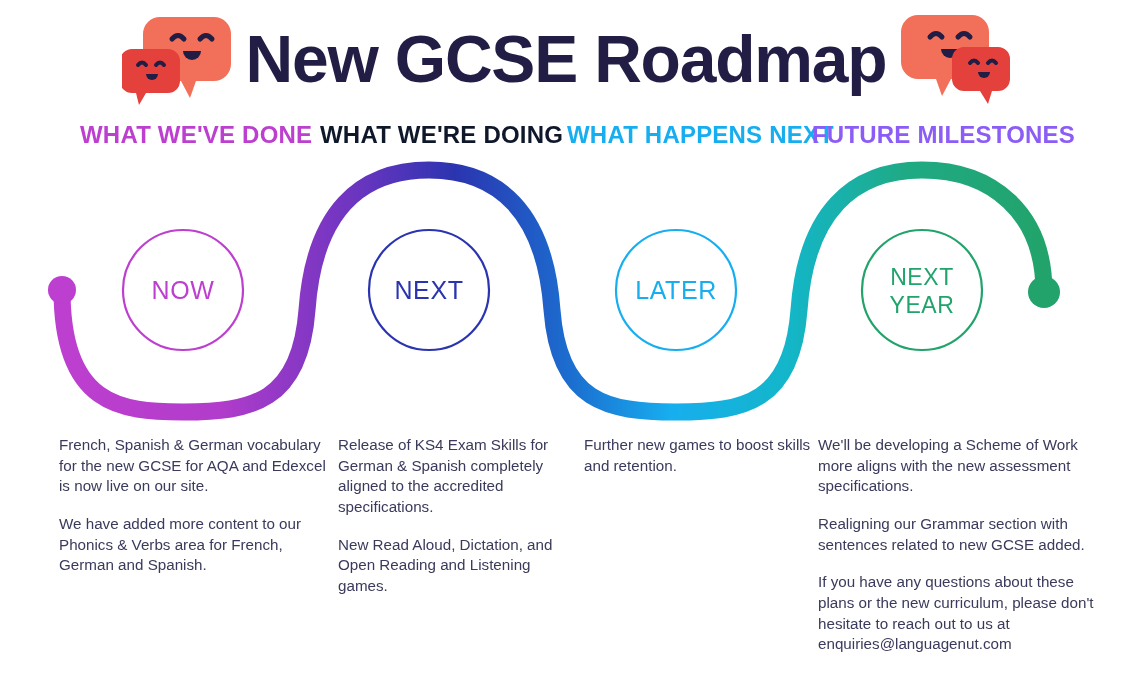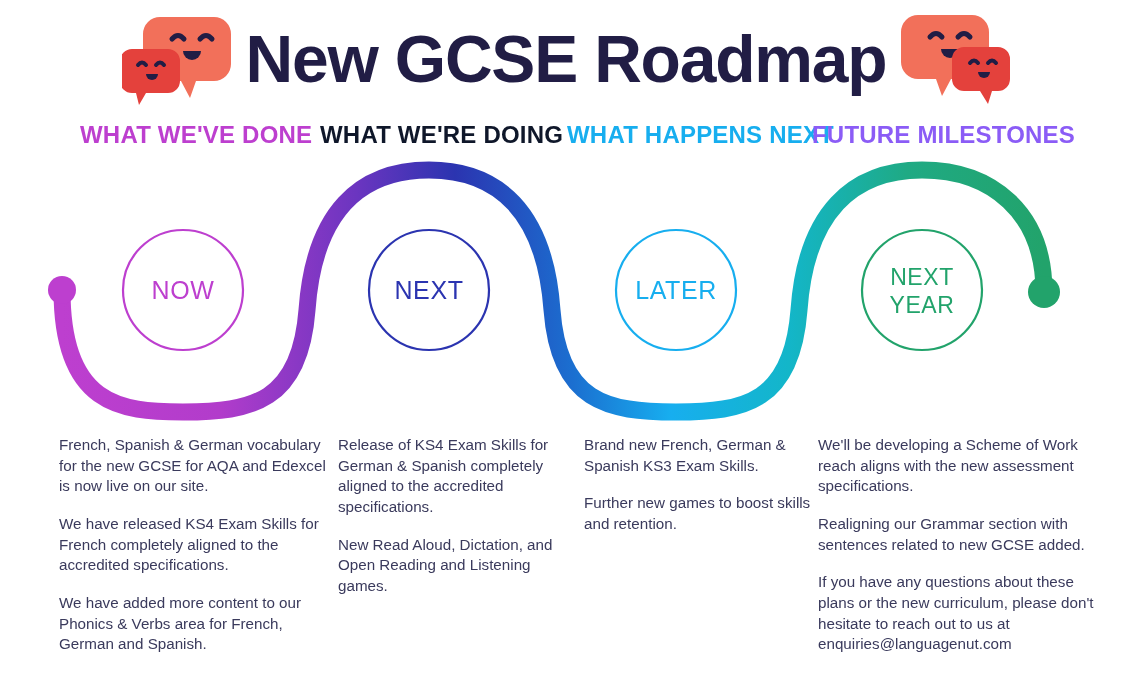--- a/index.html
+++ b/index.html
@@ -154,34 +154,32 @@
         <text class="ring-label small" x="922" y="135" fill="#22a36b">NEXT</text>
         <text class="ring-label small" x="922" y="163" fill="#22a36b">YEAR</text>
       </g>
     </svg>
   </div>
 
   <div class="cols">
 
     <div class="col c0">
       <p>French, Spanish &amp; German vocabulary for the new GCSE for AQA and Edexcel is now live on our site.</p>
-      <p>We have released KS4 Exam Skills for French completely aligned to the accredited specifications.</p>
       <p>We have added more content to our Phonics &amp; Verbs area for French, German and Spanish.</p>
     </div>
 
     <div class="col c1">
       <p>Release of KS4 Exam Skills for German &amp; Spanish completely aligned to the accredited specifications.</p>
       <p>New Read Aloud, Dictation, and Open Reading and Listening games.</p>
     </div>
 
     <div class="col c2">
-      <p>Brand new French, German &amp; Spanish KS3 Exam Skills.</p>
       <p>Further new games to boost skills and retention.</p>
     </div>
 
     <div class="col c3">
-      <p>We'll be developing a Scheme of Work reach aligns with the new assessment specifications.</p>
+      <p>We'll be developing a Scheme of Work more aligns with the new assessment specifications.</p>
       <p>Realigning our Grammar section with sentences related to new GCSE added.</p>
       <p>If you have any questions about these plans or the new curriculum, please don't hesitate to reach out to us at enquiries@languagenut.com</p>
     </div>
 
   </div>
 </div>
 
 </body></html>

